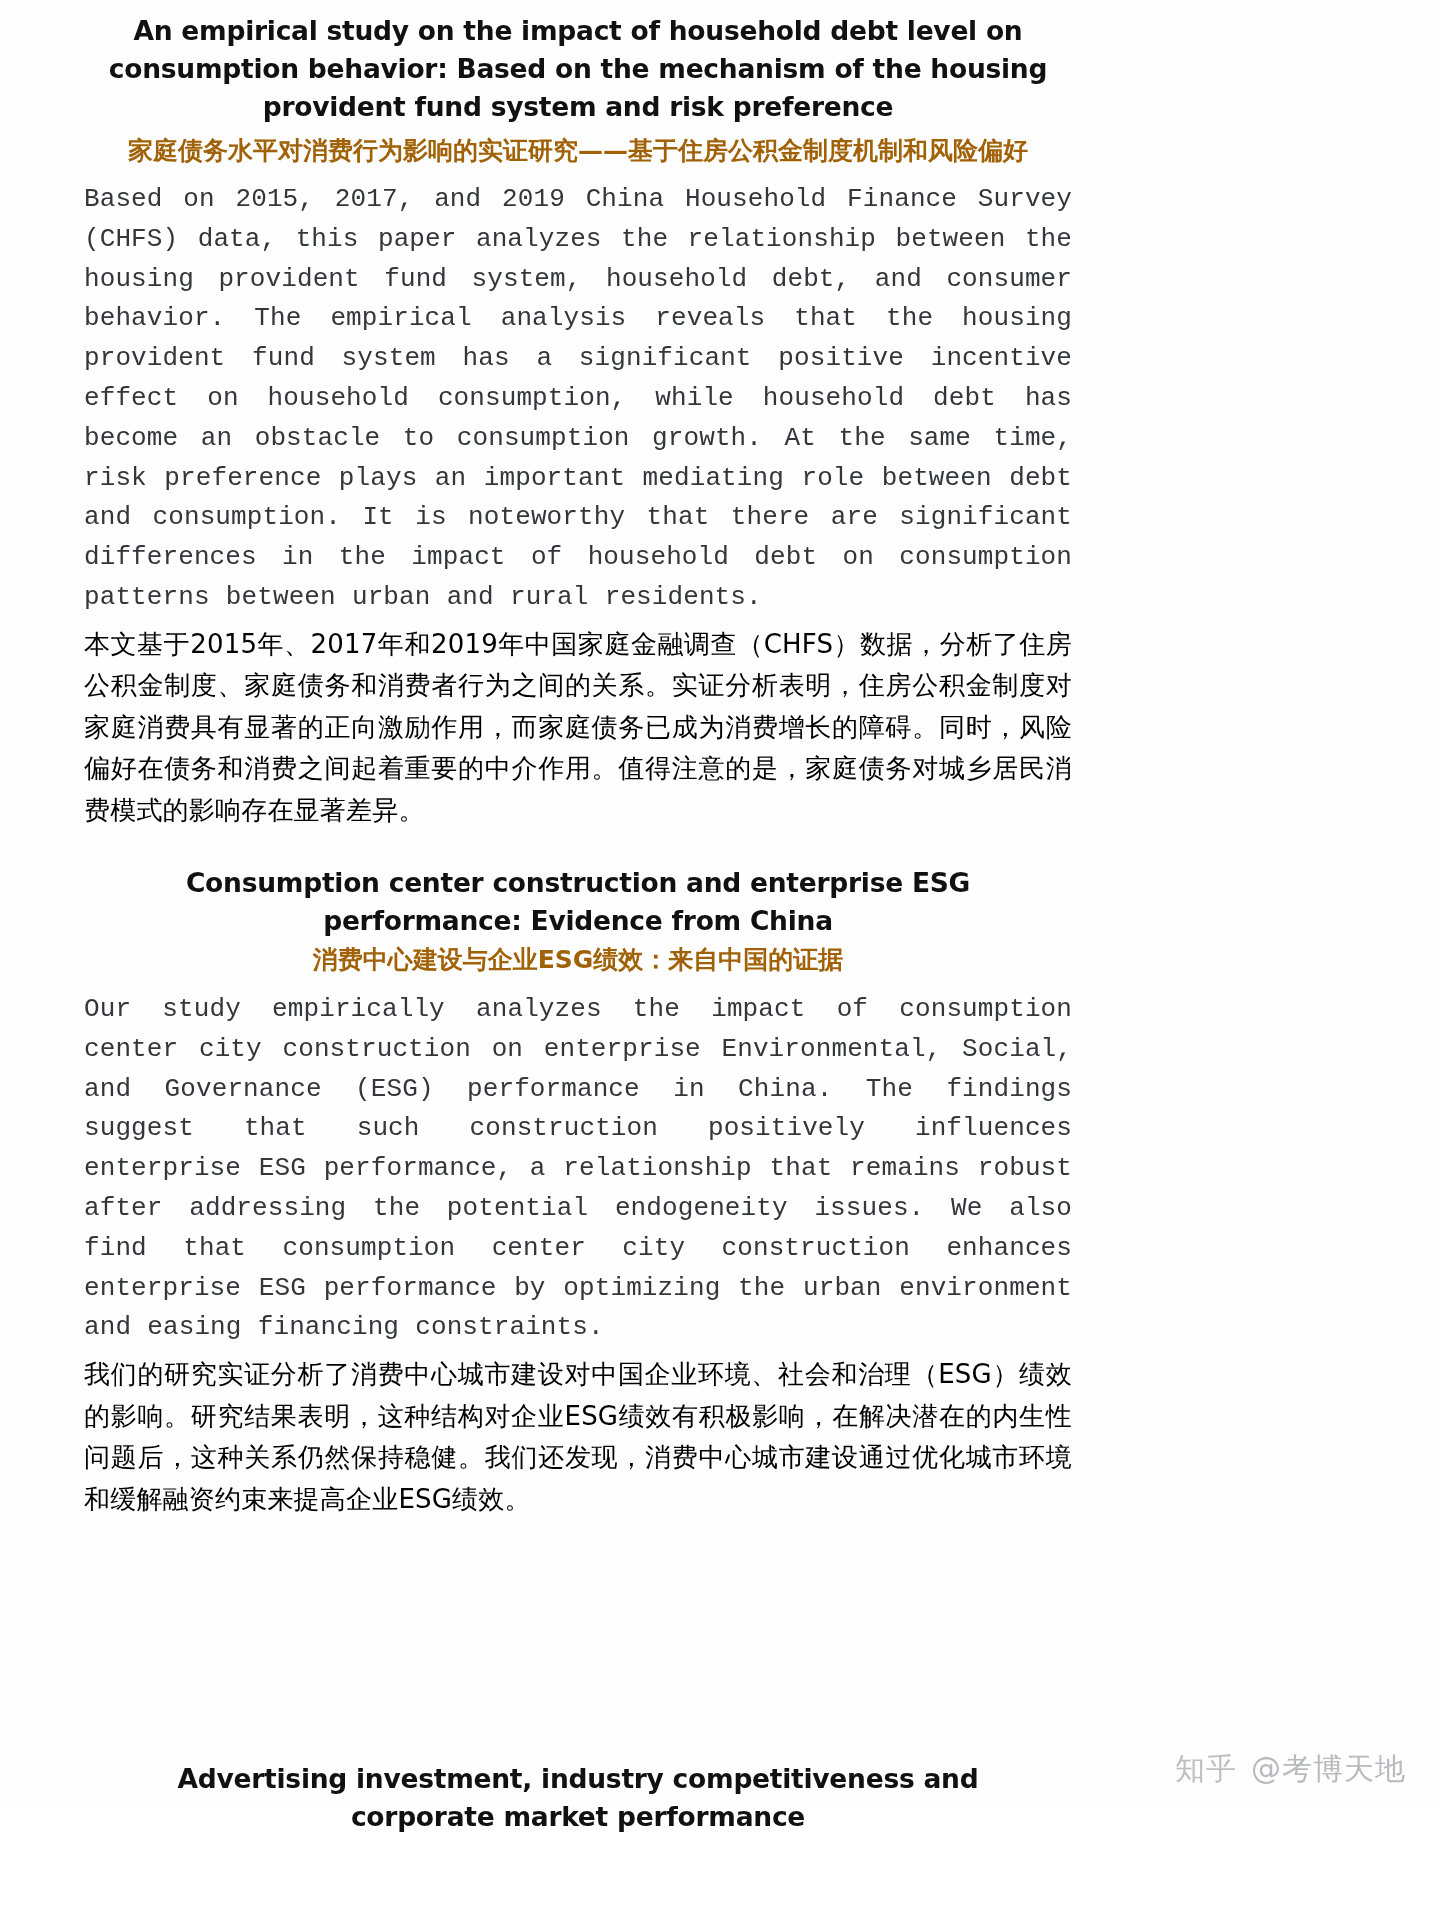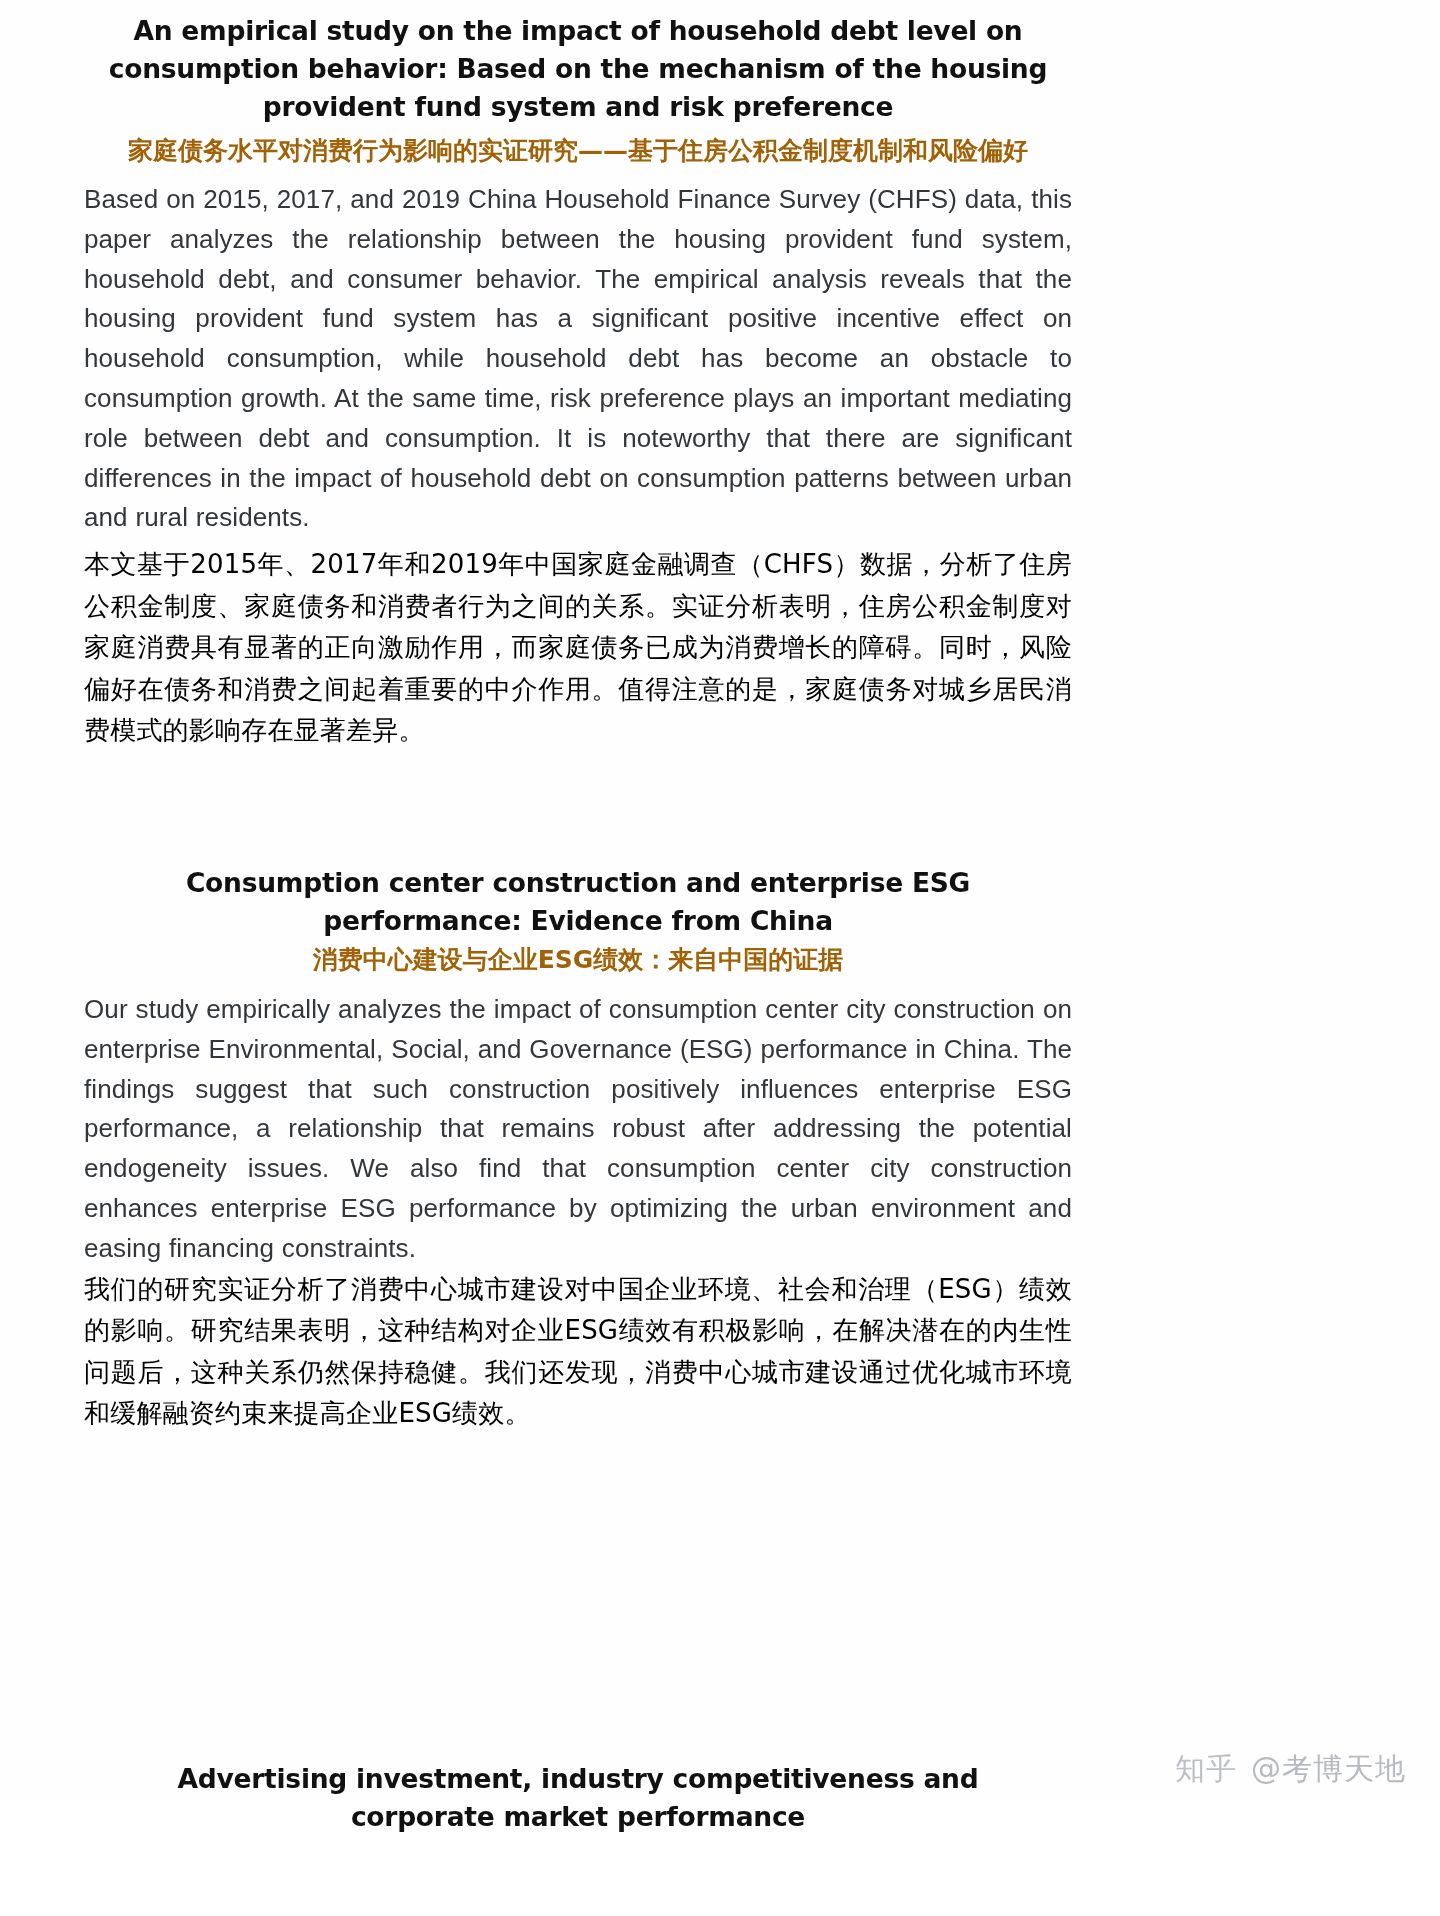--- a/index.html
+++ b/index.html
@@ -56,21 +56,21 @@
     font-weight: bold;
     font-size: 25px;
     line-height: 40px;
     color: #a16207;
     letter-spacing: 0px;
   }
 
   .abstract-en {
     text-align: justify;
     text-align-last: left;
-    font-family: Liberation Sans, sans-serif;
+    font-family: Liberation Mono, monospace;
     font-weight: 400;
     font-size: 26px;
     line-height: 39.8px;
     color: #33373b;
     letter-spacing: 0.1px;
     word-spacing: 0.5px;
   }
 
   .abstract-cn {
     text-align: justify;
@@ -87,21 +87,21 @@
   #article-1 { position: absolute; top: 12px; left: 0; }
   #article-1 .title-en  { padding: 0 24px; }
   #article-1 .title-cn  { margin-top: 5px; }
   #article-1 .abstract-en { margin-top: 9px; }
   #article-1 .abstract-cn { margin-top: 6px; }
 
   #article-2 { position: absolute; top: 864px; left: 0; }
   #article-2 .title-en  { padding: 0 40px; }
   #article-2 .title-cn  { }
   #article-2 .abstract-en { margin-top: 10px; }
-  #article-2 .abstract-cn { }
+  #article-2 .abstract-cn { margin-top: 6px; }
 
   #article-3 { position: absolute; top: 1760px; left: 0; }
   #article-3 .title-en  { padding: 0 40px; }
 
   
   .watermark {
     position: absolute;
     right: 34px;
     bottom: 14px;
     display: flex;

